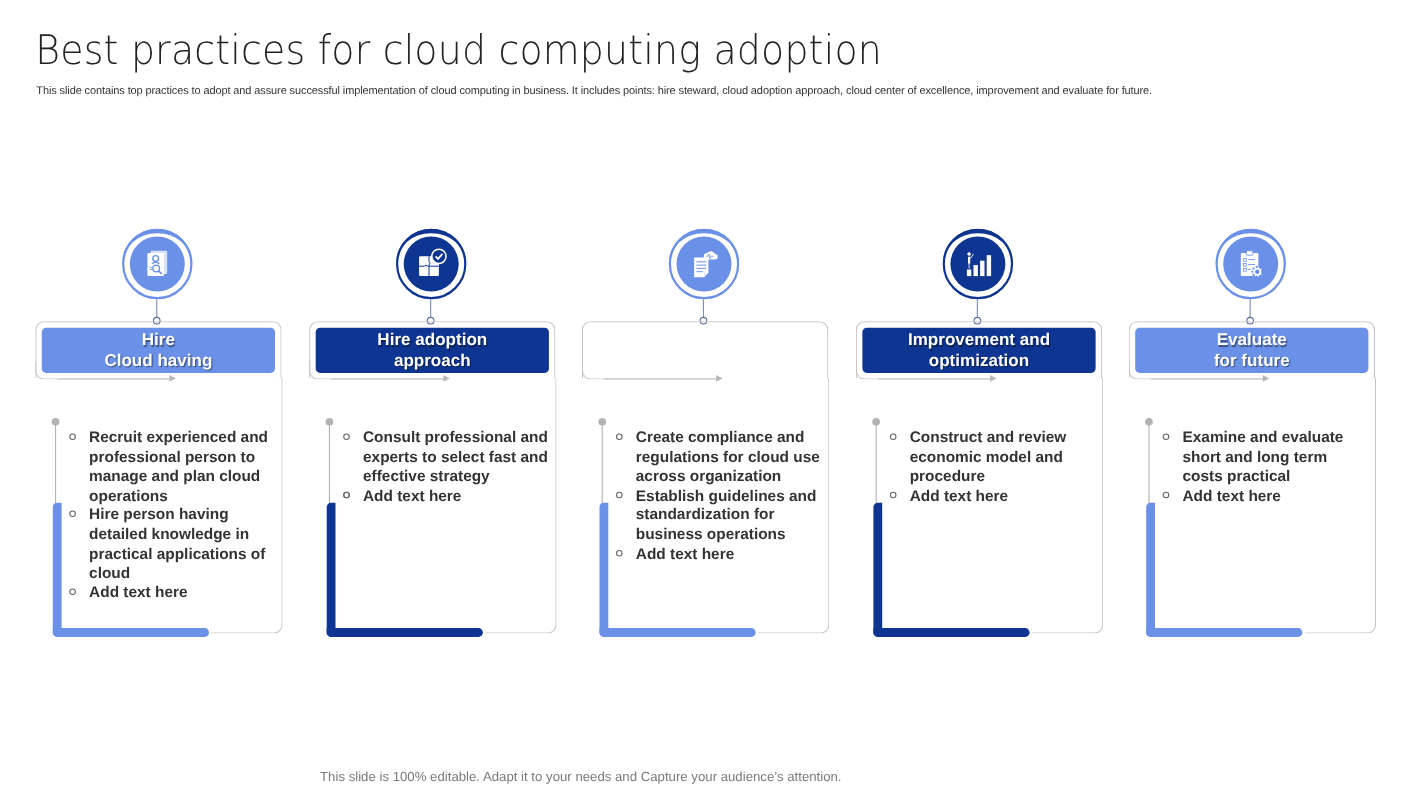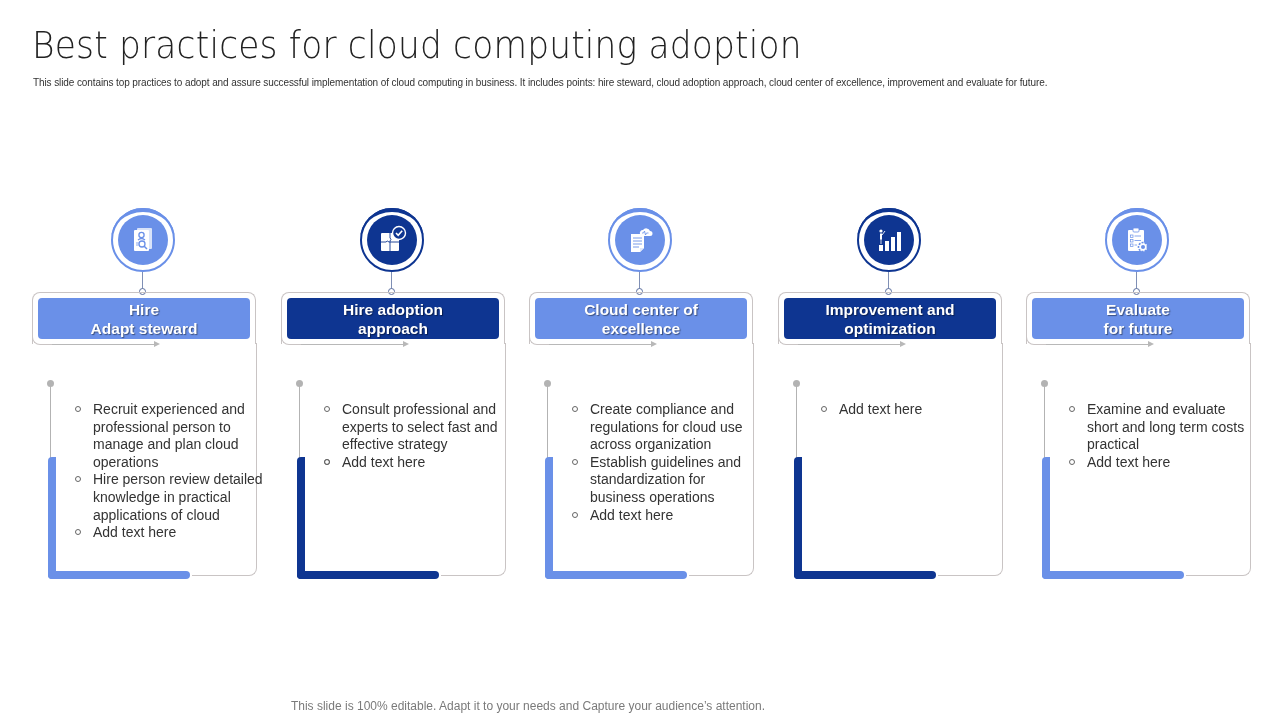--- a/index.html
+++ b/index.html
@@ -81,21 +81,21 @@
   }
   .tl-bar {
     position: absolute; left: 16px; top: 257px; width: 8px; height: 122px; border-radius: 4px 0 0 4px;
     background: var(--accent);
   }
   .tl-base {
     position: absolute; left: 16px; top: 371px; width: 142px; height: 8px; border-radius: 0 4px 4px 4px;
     background: var(--accent);
   }
   .bullets {
-    position: absolute; left: 28px; top: 188px; width: 190px; margin: 13px; padding: 0; list-style: none;
+    position: absolute; left: 28px; top: 188px; width: 190px; margin: 1px; padding: 0; list-style: none; font-weight: bold;
   }
   .bullets li {
     position: relative; padding-left: 20px; font-size: 14px; line-height: 17.6px; color: #333;
   }
   .bullets li .bul {
     position: absolute; left: 2px; top: 5px; width: 6px; height: 6px; border-radius: 50%;
     border: 1px solid #666; box-sizing: border-box;
   }
   .light { --accent: #6a90e8; }
   .dark { --accent: #0e3591; }
@@ -122,28 +122,28 @@
     </div>
   </div>
   <div class="connector"></div>
   <div class="connector-dot"></div>
   <div class="outline-top"></div>
   <div class="outline-left-corner"></div>
   <div class="outline-right"></div>
   <div class="arrow-line"></div>
   <div class="arrow-head"></div>
   <div class="header">Hire
-Adapt steward</div>
+Cloud having</div>
   <div class="tl-dot"></div>
   <div class="tl-line"></div>
   <div class="tl-bar"></div>
   <div class="tl-base"></div>
   <ul class="bullets">
     <li><span class="bul"></span><span>Recruit experienced and professional person to manage and plan cloud operations</span></li>
-    <li><span class="bul"></span><span>Hire person review detailed knowledge in practical applications of cloud</span></li>
+    <li><span class="bul"></span><span>Hire person having detailed knowledge in practical applications of cloud</span></li>
     <li><span class="bul"></span><span>Add text here</span></li>
   </ul>
 </div>
 
 <div class="card dark" style="left:281px;">
   <div class="icon-ring">
     <div class="icon-core">
       <svg viewBox="0 0 30 30">
         <rect x="4" y="8" width="18" height="18" rx="1" fill="#fff"></rect>
         <path d="M13 8 v5 q2 1 0 3 v10" fill="none" stroke="#0e3591" stroke-width="0.9"></path>
@@ -188,22 +188,20 @@
       </svg>
     </div>
   </div>
   <div class="connector"></div>
   <div class="connector-dot"></div>
   <div class="outline-top"></div>
   <div class="outline-left-corner"></div>
   <div class="outline-right"></div>
   <div class="arrow-line"></div>
   <div class="arrow-head"></div>
-  <div class="header">Cloud center of
-excellence</div>
   <div class="tl-dot"></div>
   <div class="tl-line"></div>
   <div class="tl-bar"></div>
   <div class="tl-base"></div>
   <ul class="bullets">
     <li><span class="bul"></span><span> Create compliance and regulations for cloud use across organization</span></li>
     <li><span class="bul"></span><span>Establish guidelines and standardization for business operations</span></li>
     <li><span class="bul"></span><span>Add text here</span></li>
   </ul>
 </div>
@@ -229,20 +227,21 @@
   <div class="outline-right"></div>
   <div class="arrow-line"></div>
   <div class="arrow-head"></div>
   <div class="header">Improvement and
 optimization</div>
   <div class="tl-dot"></div>
   <div class="tl-line"></div>
   <div class="tl-bar"></div>
   <div class="tl-base"></div>
   <ul class="bullets">
+    <li><span class="bul"></span><span>Construct and review economic model and procedure</span></li>
     <li><span class="bul"></span><span>Add text here</span></li>
   </ul>
 </div>
 
 <div class="card light" style="left:1026px;">
   <div class="icon-ring">
     <div class="icon-core">
       <svg viewBox="0 0 30 30">
         <rect x="6" y="5" width="16" height="21" rx="1" fill="#fff"></rect>
         <rect x="11" y="3" width="6" height="4" rx="1" fill="#fff" stroke="#6a90e8" stroke-width="0.8"></rect>

